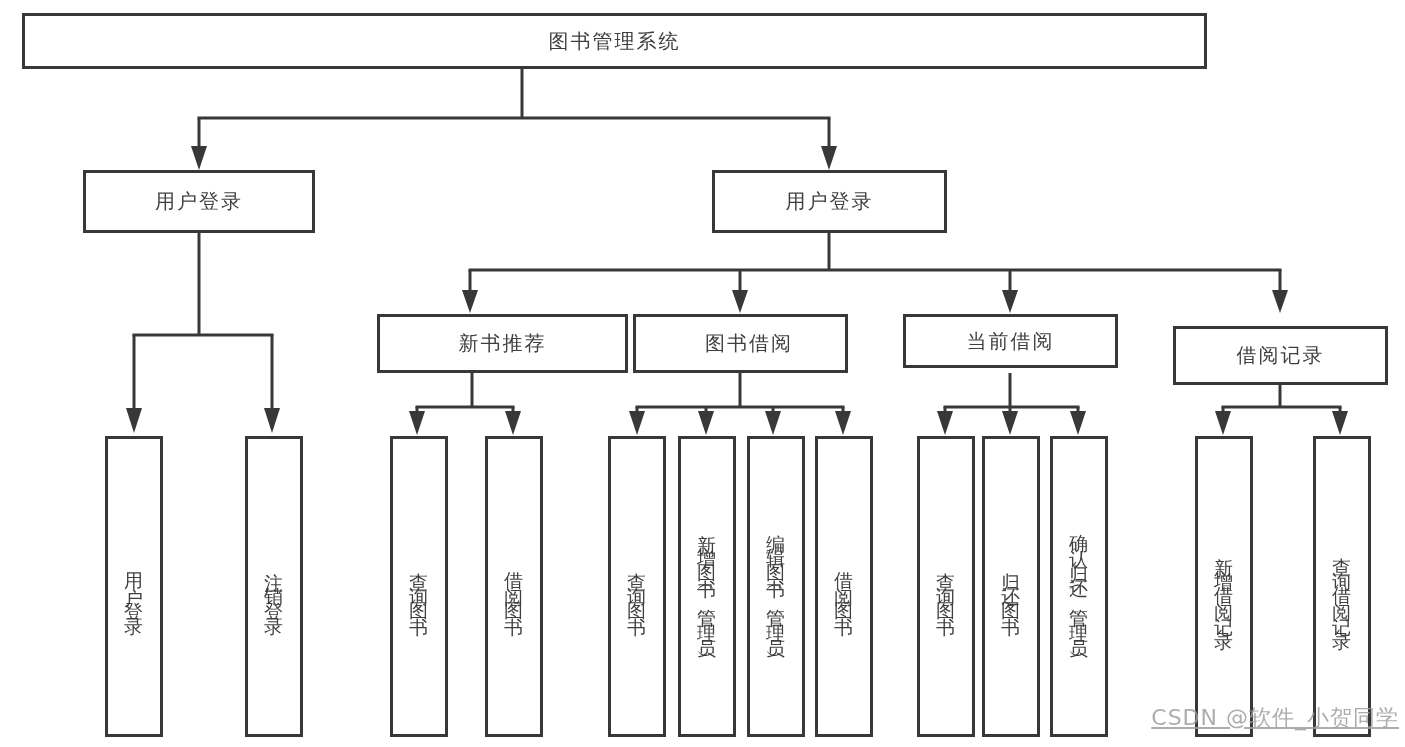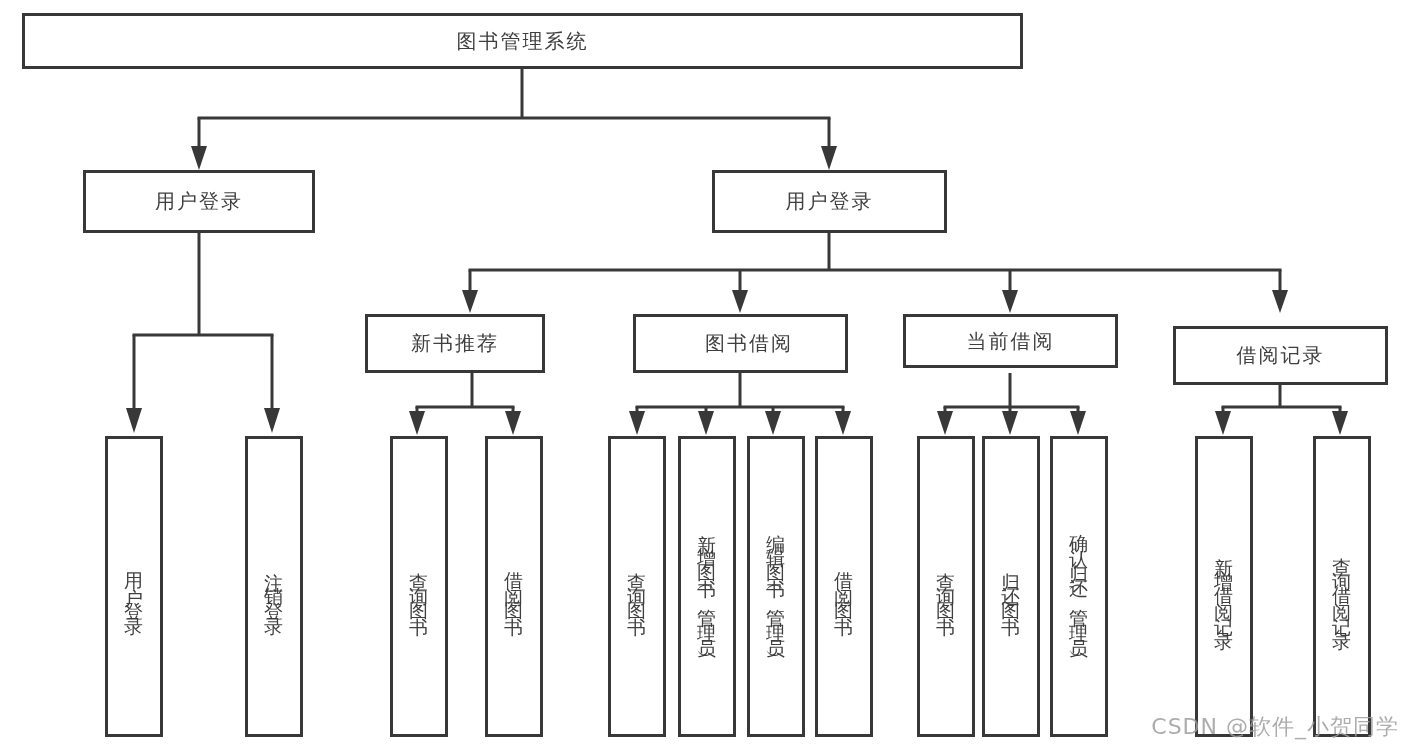--- a/index.html
+++ b/index.html
@@ -27,23 +27,24 @@
   }
   .hbox{font-size:20px;letter-spacing:2px;}
   .root{font-size:20px;}
   .vbox{width:58px;height:301px;top:436px;}
   .vtext{
     writing-mode:vertical-rl;text-orientation:mixed;
     font-size:19px;line-height:1;letter-spacing:15px;
     color:var(--text);white-space:nowrap;
   }
   .watermark{
-    position:absolute;right:6px;bottom:5px;z-index:5;
+    position:absolute;right:6px;bottom:14px;z-index:5;
     font-size:22px;color:var(--watermark);opacity:.85;
     letter-spacing:1px;
+    text-decoration:underline;
   }
 </style>
 </head>
 <body>
 
 <div id="canvas">
 
   <svg class="connectors" width="1405" height="747" viewBox="0 0 1405 747">
 
     <line x1="522" y1="69" x2="522" y2="118"></line>
@@ -99,32 +100,32 @@
     <polygon points="1070,411 1086,411 1078,435"></polygon>
 
     <line x1="1280" y1="373" x2="1280" y2="407"></line>
     <line x1="1221.5" y1="407" x2="1341.5" y2="407"></line>
     <line x1="1223" y1="407" x2="1223" y2="416"></line>
     <polygon points="1215,411 1231,411 1223,435"></polygon>
     <line x1="1340" y1="407" x2="1340" y2="416"></line>
     <polygon points="1332,411 1348,411 1340,435"></polygon>
   </svg>
 
-  <div class="box hbox root" style="left:22px;top:13px;width:1001px;height:56px;">
+  <div class="box hbox root" style="left:22px;top:13px;width:1185px;height:56px;">
     <span>图书管理系统</span>
   </div>
 
   <div class="box hbox" style="left:83px;top:170px;width:232px;height:63px;">
     <span>用户登录</span>
   </div>
   <div class="box hbox" style="left:712px;top:170px;width:235px;height:63px;">
     <span>用户登录</span>
   </div>
 
-  <div class="box hbox" style="left:365px;top:314px;width:180px;height:59px;">
+  <div class="box hbox" style="left:377px;top:314px;width:251px;height:59px;">
     <span>新书推荐</span>
   </div>
   <div class="box hbox" style="left:633px;top:314px;width:215px;height:59px;padding-left:17px;">
     <span>图书借阅</span>
   </div>
   <div class="box hbox" style="left:903px;top:314px;width:215px;height:54px;">
     <span>当前借阅</span>
   </div>
   <div class="box hbox" style="left:1173px;top:326px;width:215px;height:59px;">
     <span>借阅记录</span>

